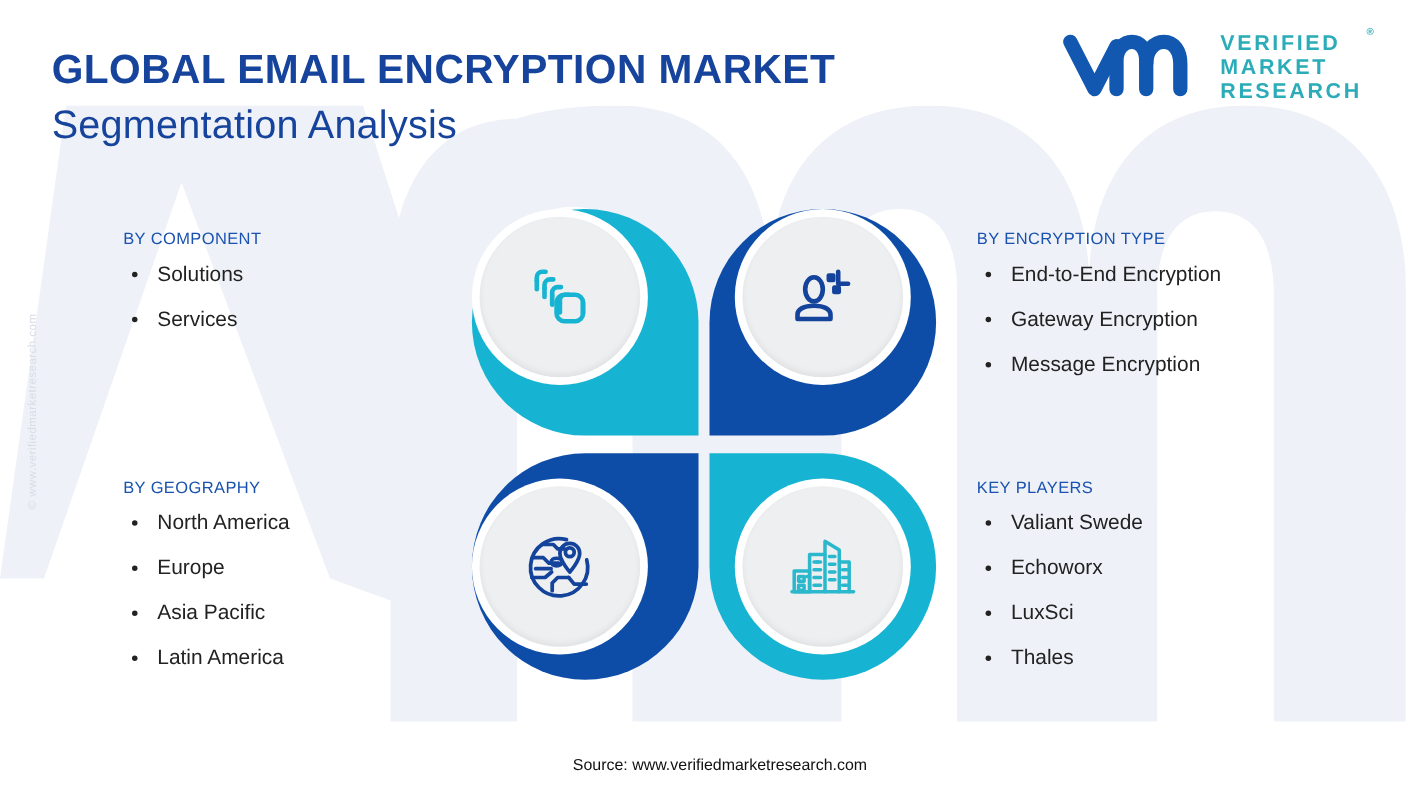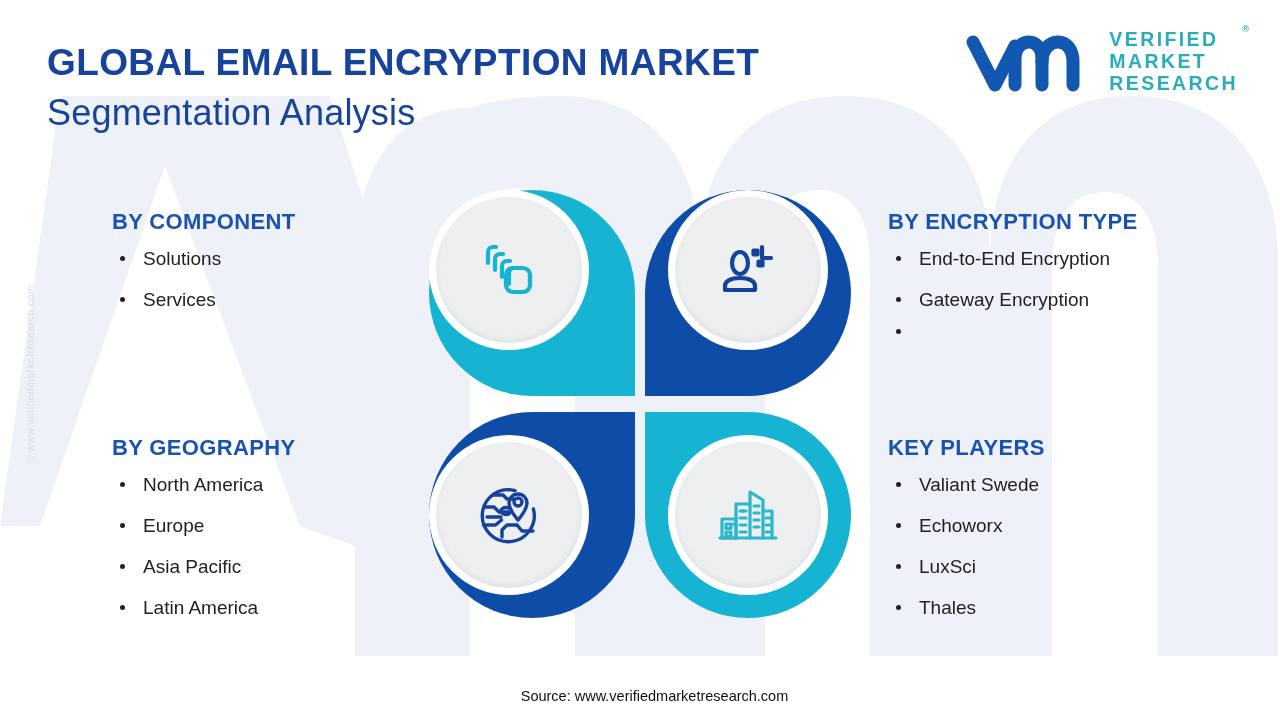--- a/index.html
+++ b/index.html
@@ -62,21 +62,21 @@
     color:#16439b;
     white-space:nowrap;
   }
 
   
   .logo {
     position:absolute;
     right:42px; top:28px;
     z-index:4;
     display:flex;
-    align-items:flex-end;
+    align-items:flex-start;
     gap:28px;
   }
   .logo-mark { flex:0 0 auto; }
   .logo-words {
     position:relative;
     font-size:19.5px;
     font-weight:bold;
     line-height:1.13;
     letter-spacing:2.4px;
     color:#2bacb8;
@@ -85,22 +85,22 @@
   .logo-words .reg {
     position:absolute;
     right:-11px; top:-4px;
     font-size:9px;
     letter-spacing:0;
   }
 
   
   .col { position:absolute; z-index:4; }
   .col-head {
-    font-size:22px;
-    font-weight:bold;
+    font-size:15px;
+    font-weight:normal;
     letter-spacing:.35px;
     color:#1a52b0;
     white-space:nowrap;
     margin-bottom:14px;
   }
   .col ul { list-style:none; }
   .col li {
     position:relative;
     padding-left:31px;
     font-size:19px;
@@ -307,21 +307,21 @@
       <li><span class="bullet"></span><span>Solutions</span></li>
       <li><span class="bullet"></span><span>Services</span></li>
     </ul>
   </div>
 
   <div class="col" id="col-encryption">
     <div class="col-head">BY ENCRYPTION TYPE</div>
     <ul>
       <li><span class="bullet"></span><span>End-to-End Encryption</span></li>
       <li><span class="bullet"></span><span>Gateway Encryption</span></li>
-      <li><span class="bullet"></span></li>
+      <li><span class="bullet"></span><span>Message Encryption</span></li>
     </ul>
   </div>
 
   <div class="col" id="col-geography">
     <div class="col-head">BY GEOGRAPHY</div>
     <ul>
       <li><span class="bullet"></span><span>North America</span></li>
       <li><span class="bullet"></span><span>Europe</span></li>
       <li><span class="bullet"></span><span>Asia Pacific</span></li>
       <li><span class="bullet"></span><span>Latin America</span></li>

